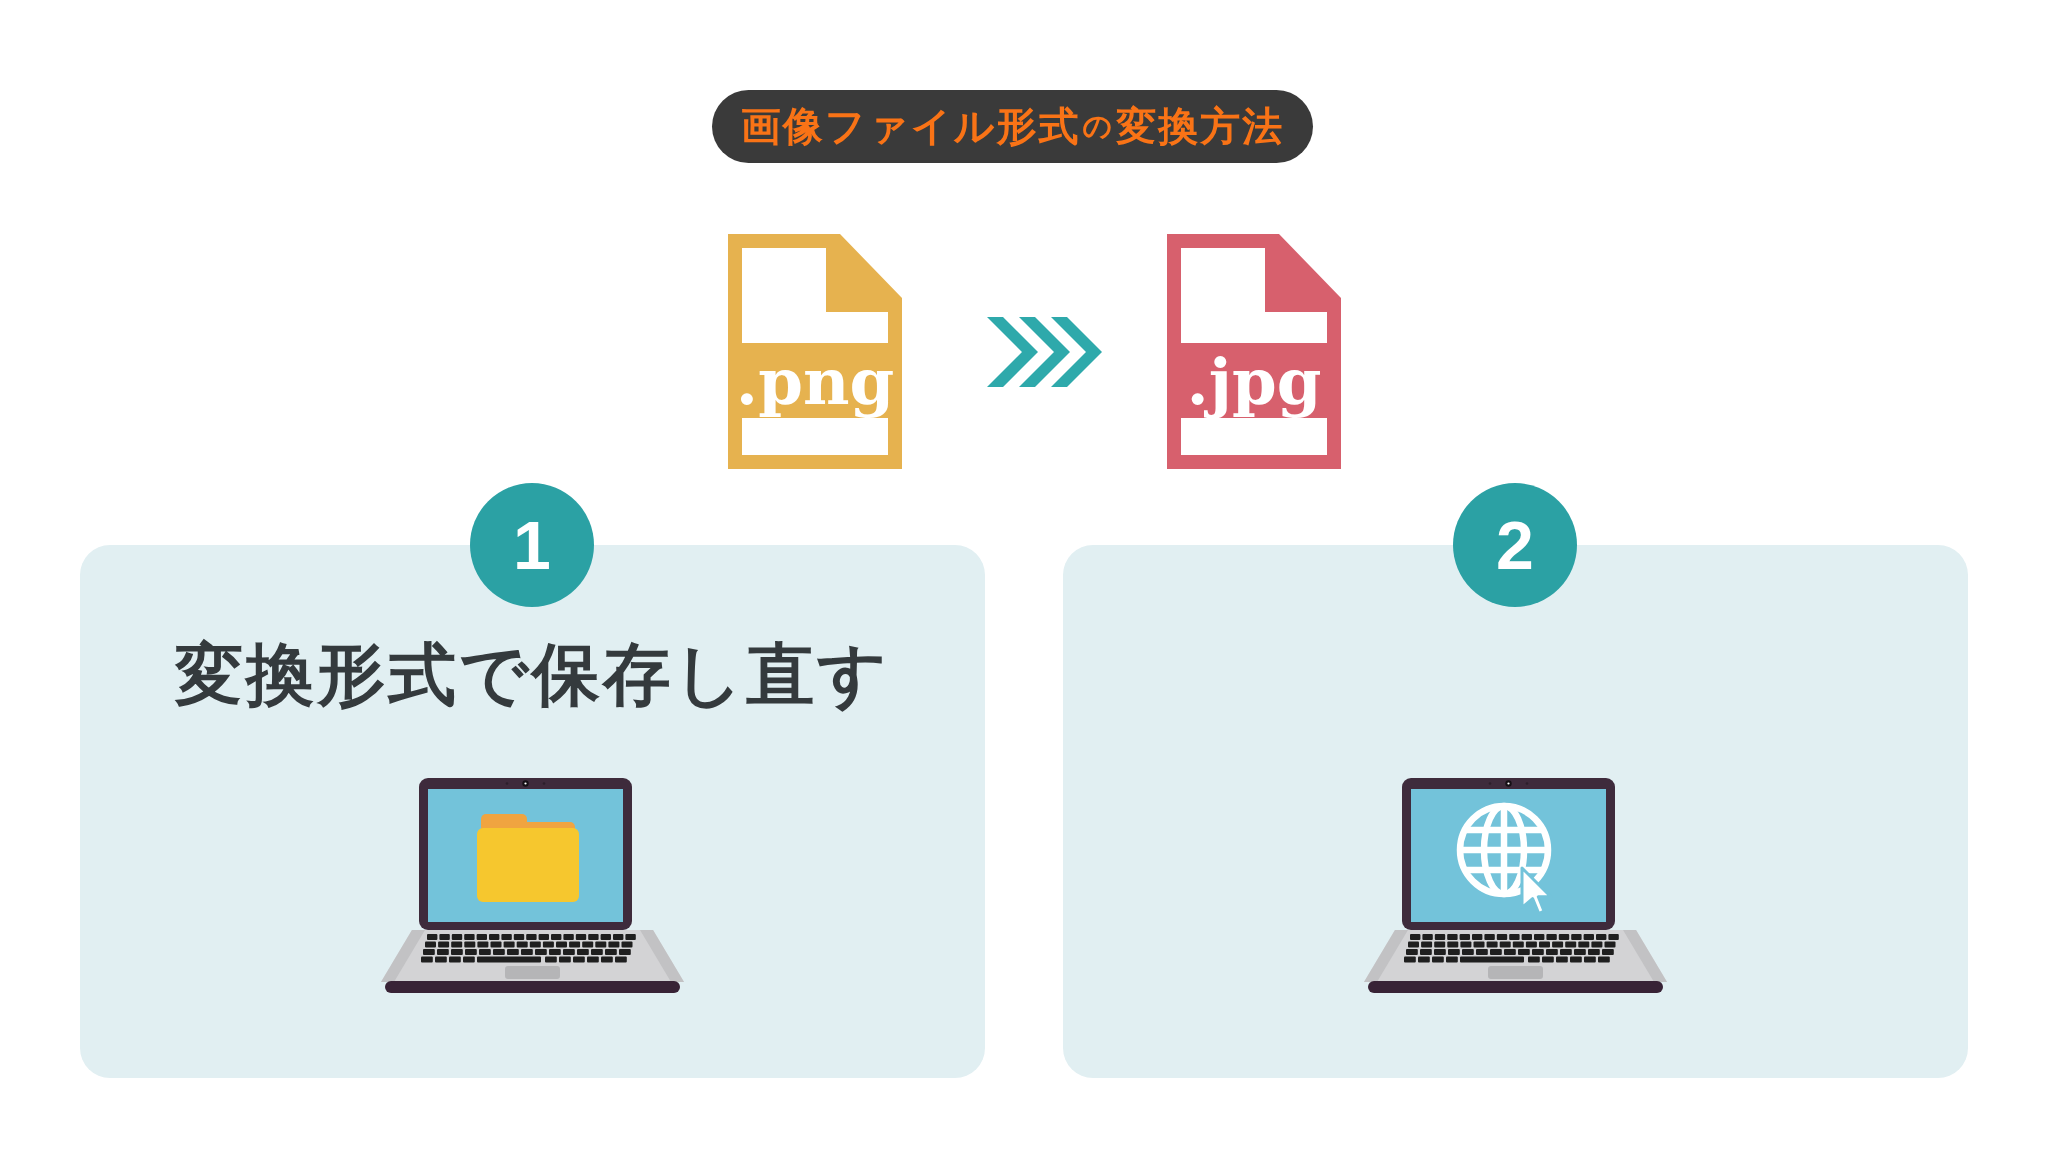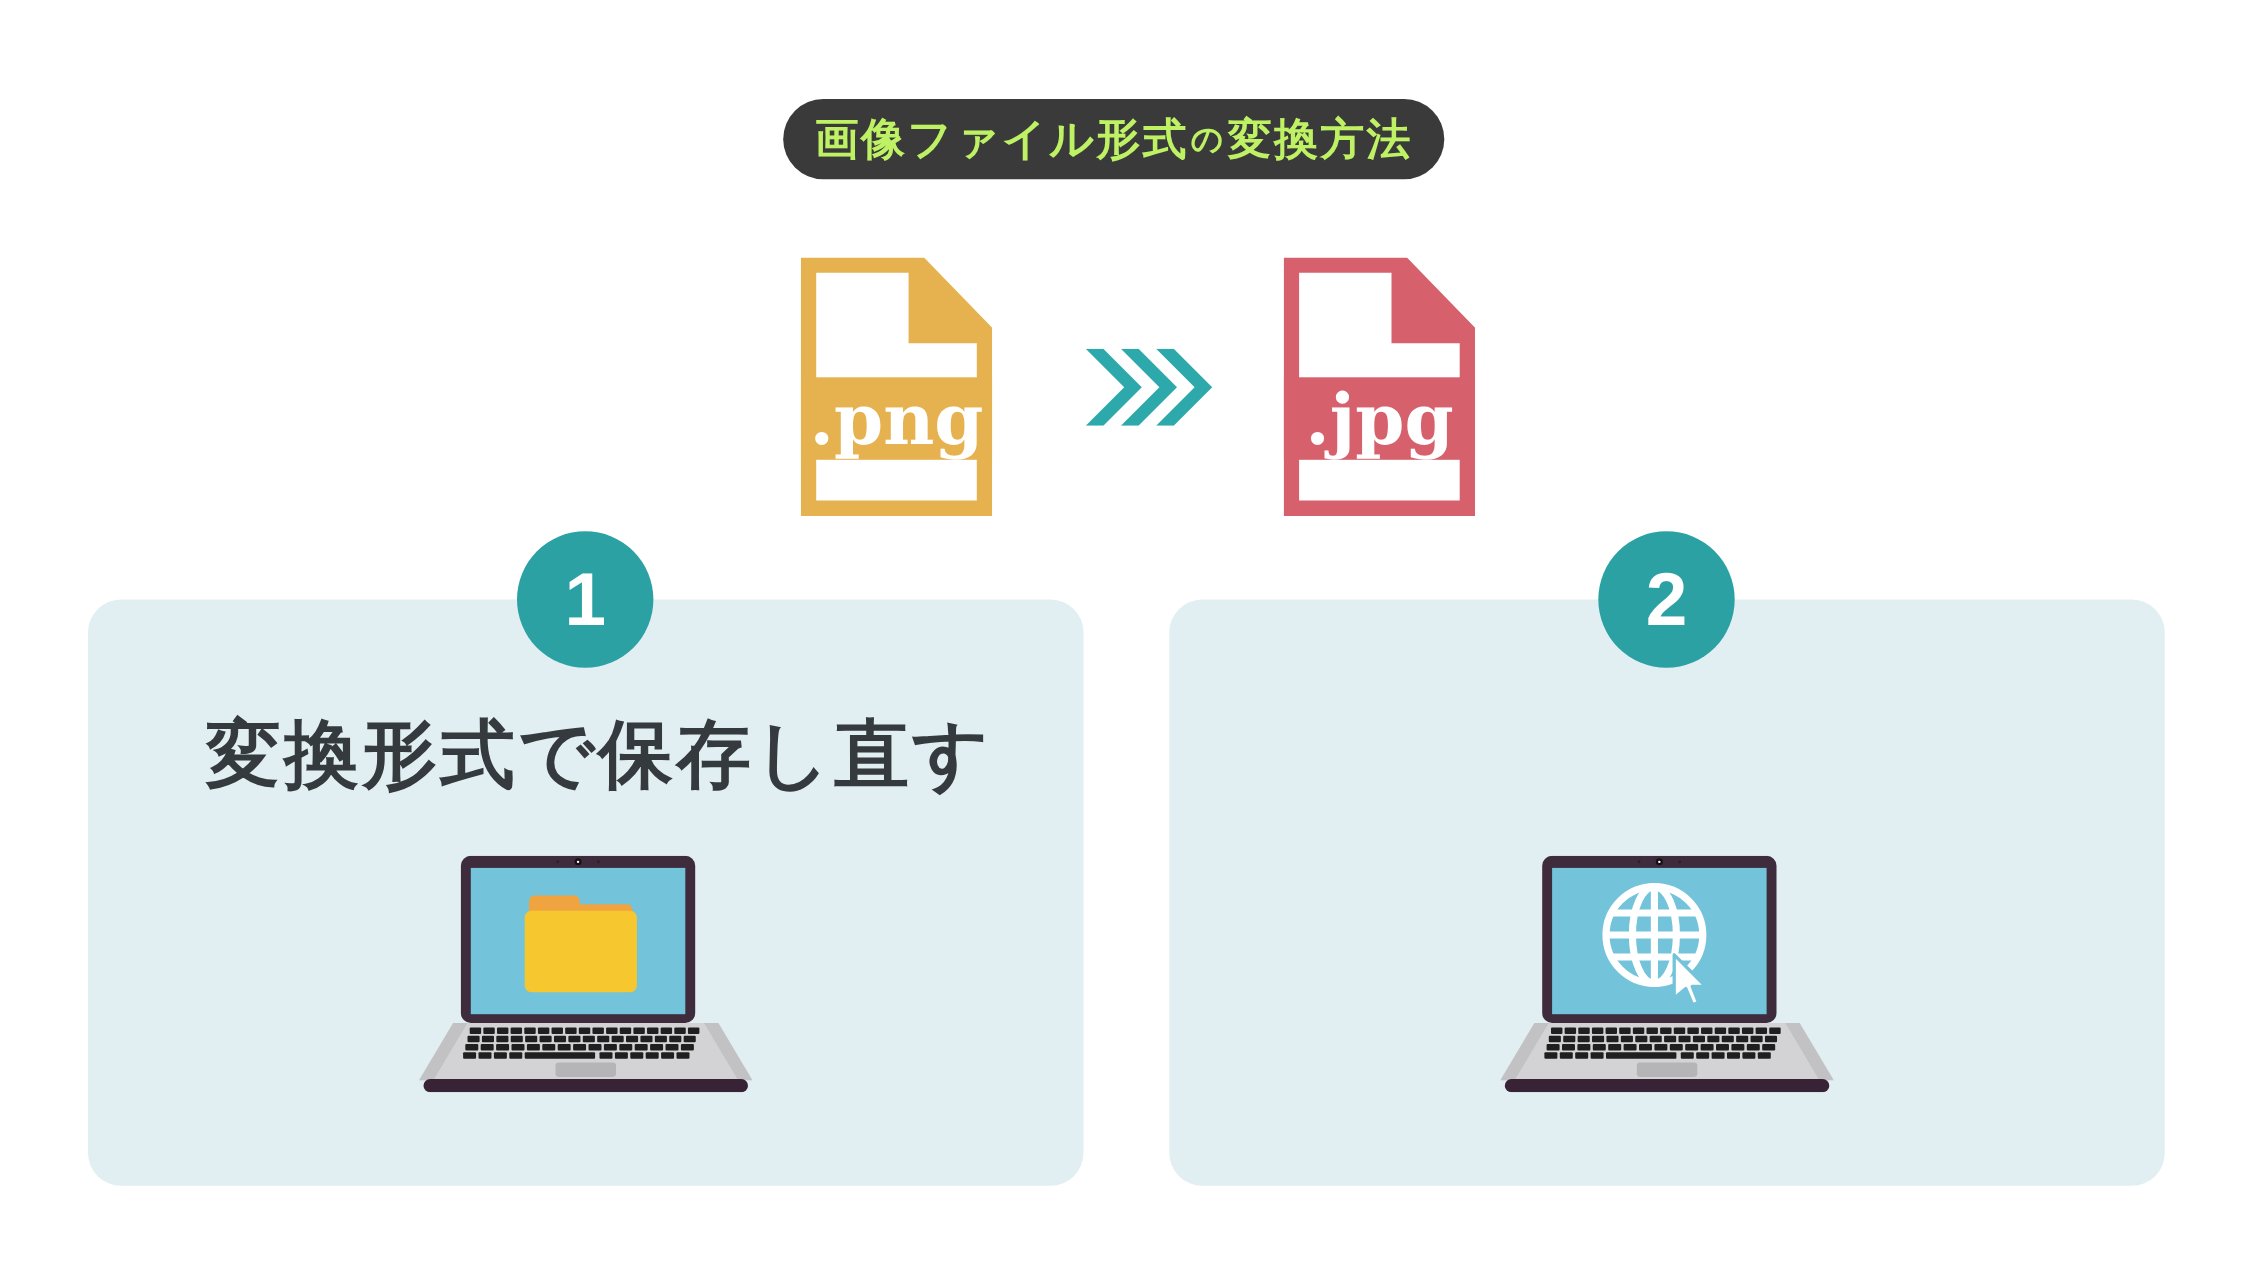--- a/index.html
+++ b/index.html
@@ -4,21 +4,21 @@
 <style>
   html,body{margin:0;padding:0;background:#ffffff;}
   body{font-family:"Liberation Sans",sans-serif;}
   .canvas{position:relative;width:2048px;height:1149px;background:#ffffff;overflow:hidden;}
 
   
   .title-pill{
     position:absolute;left:712px;top:90px;width:601px;height:73px;
     background:#3A3A3A;border-radius:37px;
     display:flex;align-items:center;justify-content:center;
-    color:#bef264;font-weight:700;font-size:40px;letter-spacing:2px;white-space:nowrap;
+    color:#f97316;font-weight:700;font-size:40px;letter-spacing:2px;white-space:nowrap;
   }
   .title-pill .t-particle{font-size:29px;padding:0 2px;}
 
   
   .file-icon{position:absolute;top:234px;width:174px;height:235px;}
   .file-icon.png{left:728px;}
   .file-icon.jpg{left:1167px;}
   .file-label{font-family:"DejaVu Serif",serif;font-weight:700;font-size:64px;}
   .chevrons{position:absolute;left:987px;top:317px;width:115px;height:70px;}
 
@@ -28,21 +28,21 @@
     background:#E1EFF2;border-radius:30px;
   }
   .card.card1{left:80px;}
   .card.card2{left:1063px;}
   .badge{
     position:absolute;left:390px;top:-62px;width:124px;height:124px;border-radius:50%;
     background:#2BA1A4;display:flex;align-items:center;justify-content:center;
     color:#ffffff;font-weight:700;font-size:68px;
   }
   .card-title{
-    position:absolute;left:0;top:95px;width:100%;margin:12px;
+    position:absolute;left:0;top:95px;width:100%;margin:0;
     text-align:center;color:#343A3D;font-weight:700;font-size:68px;
     letter-spacing:3px;white-space:nowrap;line-height:1;
   }
   .laptop{position:absolute;left:301px;top:233px;width:303px;height:215px;}
 </style>
 </head>
 <body>
 
 <div class="canvas">
 

